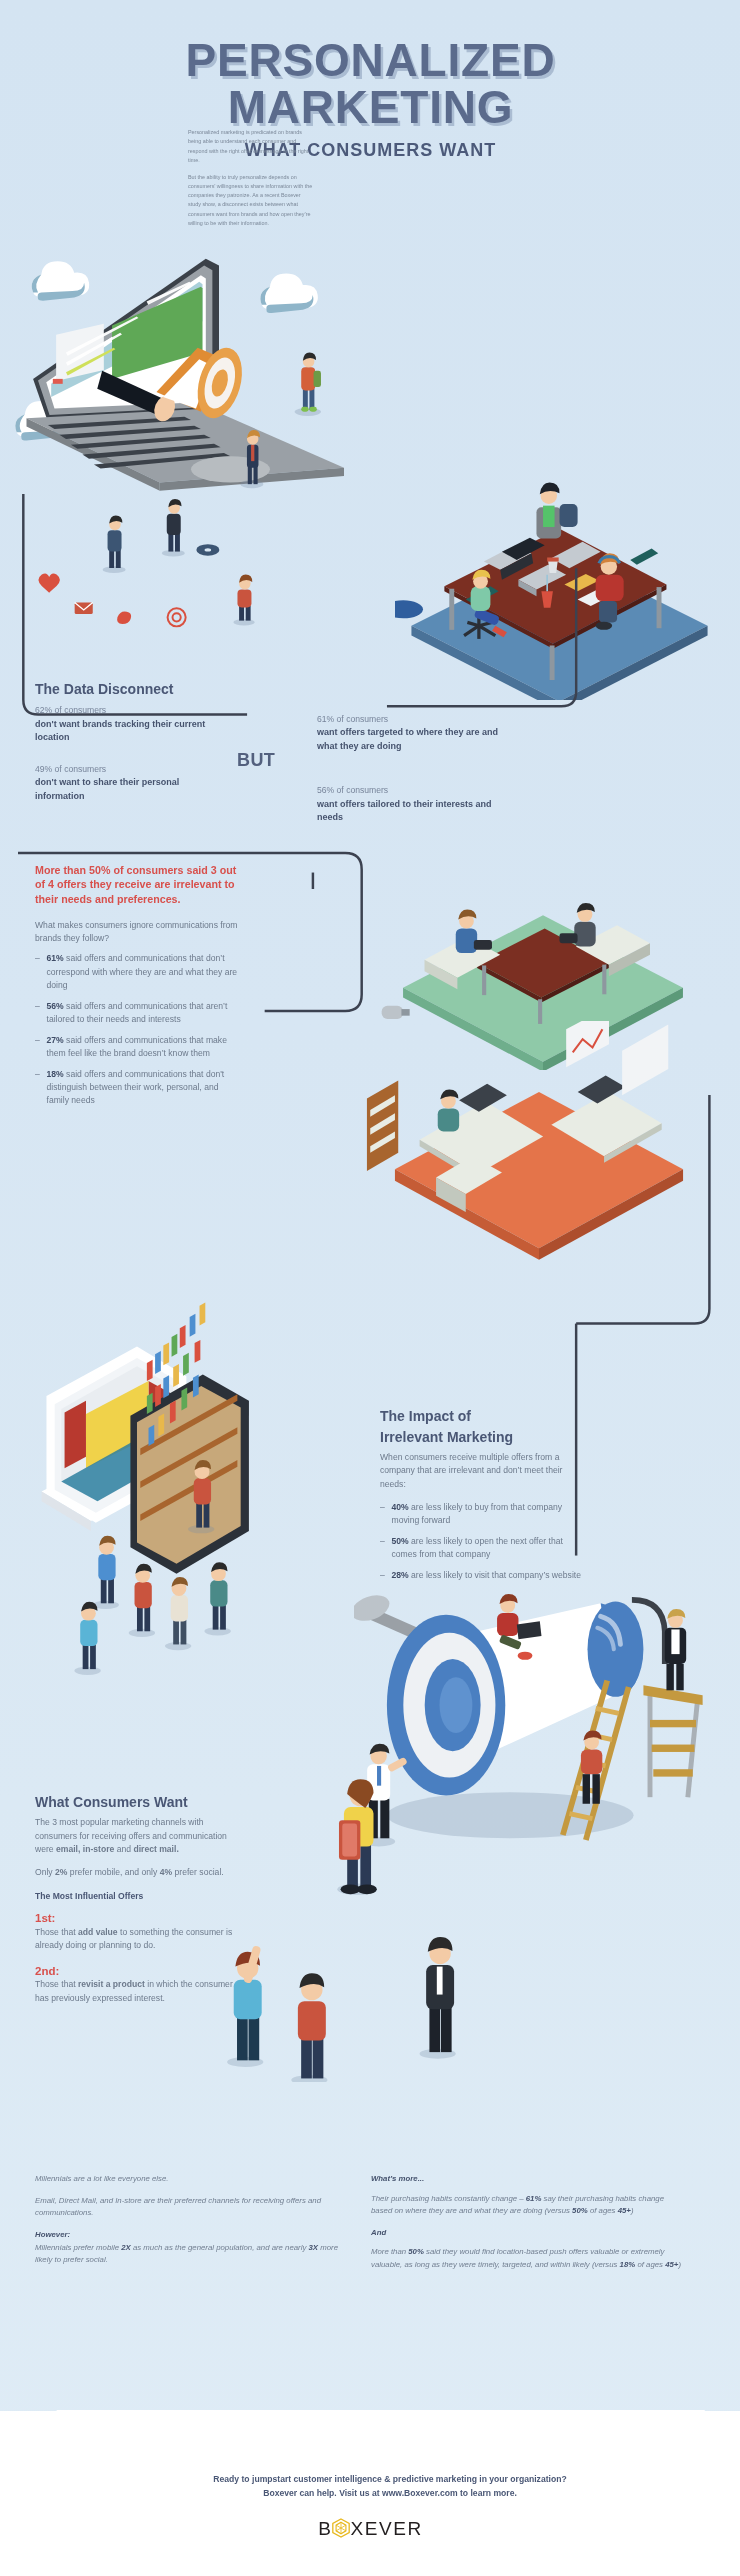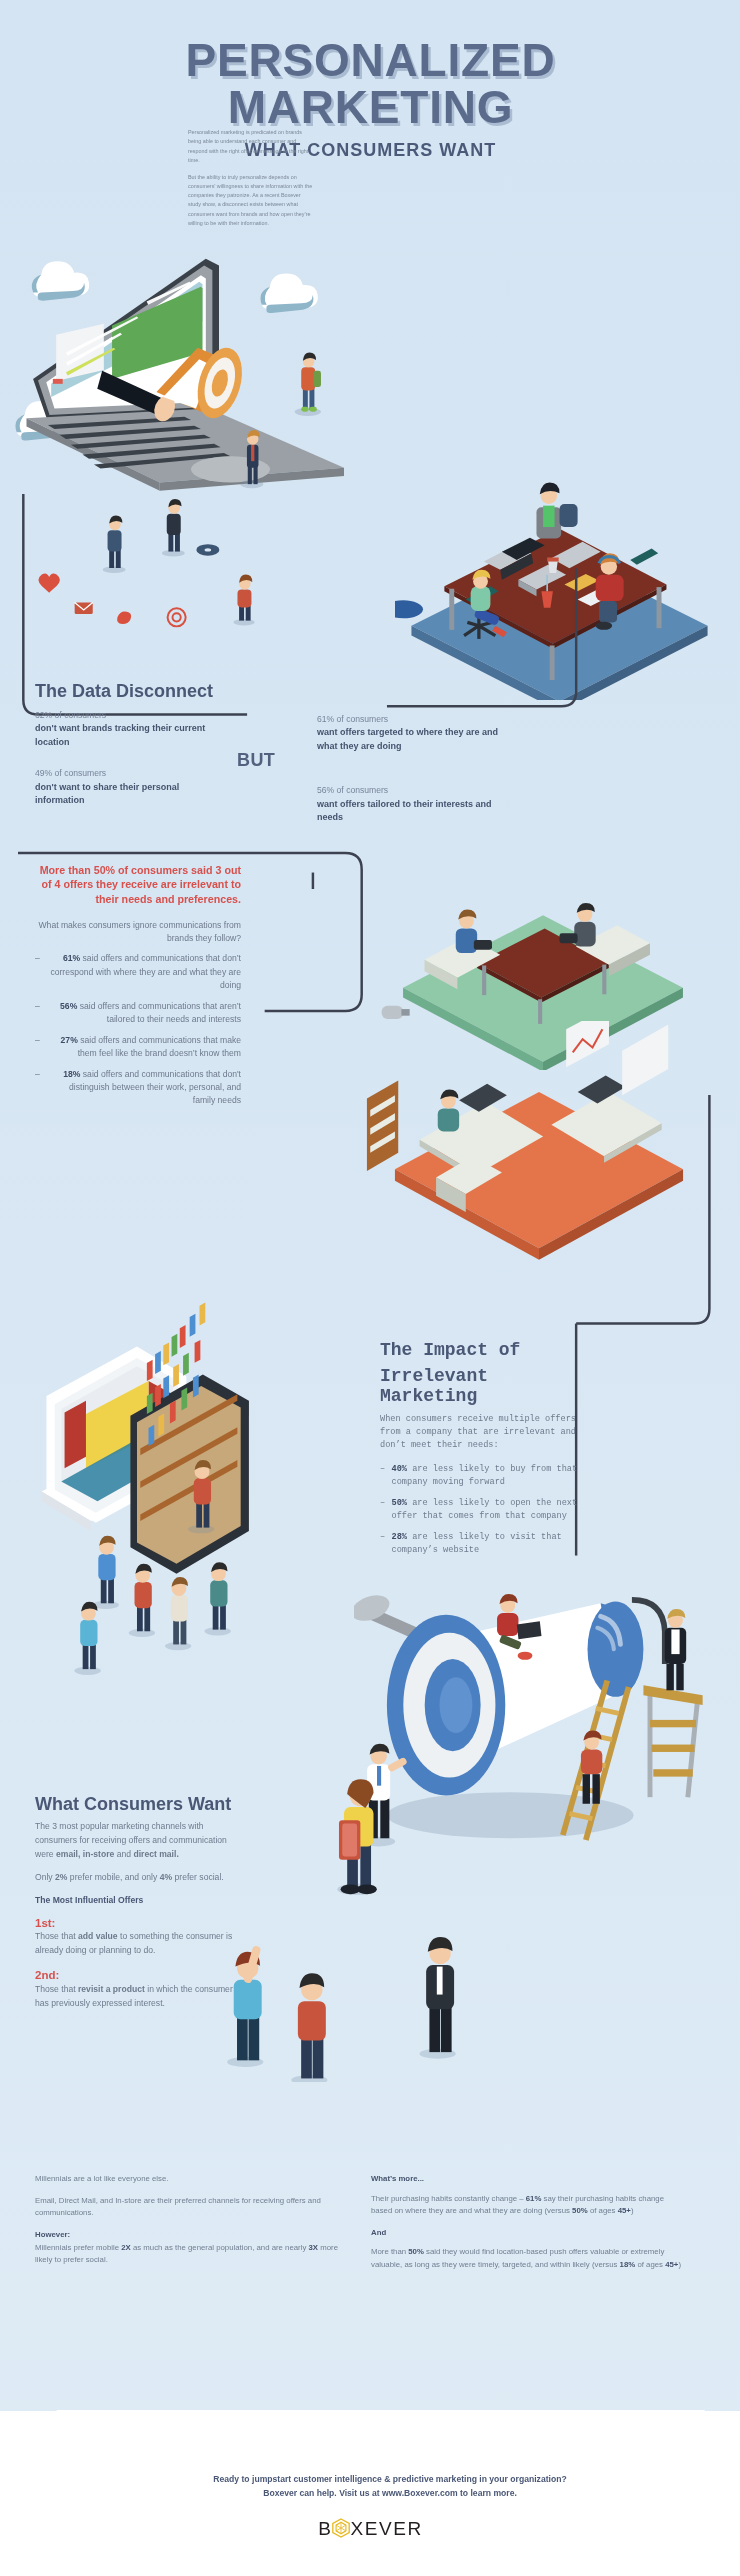--- a/index.html
+++ b/index.html
@@ -23,21 +23,21 @@
     color:#5b6b8c; line-height: 0.98;
     text-shadow: 2.5px 2.5px 0 rgba(120,140,170,.45);
   }
   .title-l2 { margin-top: 1.6px; }
   .subtitle {
     margin-top: 10px; font-size: 18px; font-weight: 700; letter-spacing: 1px;
     color:#4c5a7a;
   }
 
   
-  .h2 { font-size: 18px; font-weight: 800; color:#4a5775; line-height:1.15; }
+  .h2 { font-size: 14px; font-weight: 800; color:#4a5775; line-height:1.15; }
   .small-lbl { font-size: 8.6px; color:#77849a; line-height:1.55; }
   .stat-bold { font-size: 9px; font-weight: 700; color:#46536e; line-height:1.5; }
   .bullets { list-style:none; margin-top:6.6px; }
   .bullets li { font-size:8.6px; color:#6d7a8c; line-height:1.55; margin-bottom:7.4px;
                 padding-left:11.5px; position:relative; }
   .bullets li .dash { position:absolute; left:0; top:0; color:#6d7a8c; }
   .bullets li b { color:#3f4c66; font-weight:700; }
 
   
   .intro { position:absolute; left:188px; top:128px; width:125px; }
@@ -48,44 +48,44 @@
   .sec-disconnect { position:absolute; left:35px; top:681px; width:189px; }
   .sec-disconnect .h2 { margin-bottom: 7.4px; }
   .dd-stat { margin-bottom: 10.7px; }
   .but-word {
     position:absolute; left:237px; top:750px;
     font-size: 18px; font-weight:800; color:#53607e; letter-spacing:0.4px;
   }
   .sec-disconnect-r { position:absolute; left:317px; top:713px; width:198px; }
 
   
-  .sec-red { position:absolute; left:35px; top:863px; width:206px;text-align:right; }
+  .sec-red { position:absolute; left:35px; top:863px; width:206px; }
   .red-head { font-size:10.7px; font-weight:800; color:#d8504c; line-height:1.34; }
   .sec-red .q { margin-top:13px; font-size:8.6px; color:#6d7a8c; line-height:1.55; }
 
   
-  .sec-impact { position:absolute; left:380px; top:1340px; width:204px;font-family:Liberation Mono, monospace; }
+  .sec-impact { position:absolute; left:380px; top:1408px; width:204px; }
   .sec-impact .h2 { margin-bottom:5px; }
   .sec-impact .lead { font-size:8.6px; color:#6d7a8c; line-height:1.55; }
 
   
   .sec-want { position:absolute; left:35px; top:1794px; width:206px; }
   .sec-want .h2 { margin-bottom:5.8px; }
   .sec-want p { font-size:8.6px; color:#6d7a8c; line-height:1.6; }
   .sec-want p + p { margin-top:9px; }
   .sec-want .sub { font-weight:700; color:#4a5775; font-size:8.6px; margin-top:10.7px; }
   .rank { font-size:11.5px; font-weight:800; color:#d8504c; margin-top:11.5px; }
   .rank + p { margin-top:1.6px !important; }
 
   
   .sec-mill { position:absolute; left:35px; top:2173px; width:670px; }
   .sec-mill .h2 { font-size:15.6px; margin-bottom:7.4px; color:#5f6b82; }
   .mill-cols { display:flex; gap:23px; }
   .mill-col { width:313px; }
-  .mill-col p { font-size:7.8px; color:#717e90; line-height:1.62; }
+  .mill-col p { font-size:7.8px; color:#717e90; line-height:1.62;font-style:italic; }
   .mill-col p + p { margin-top:9px; }
   .mill-col .lbl { font-weight:700; color:#46536e; }
   .mill-col p b { color:#46536e; font-weight:700; }
 
   
   .clouds { position:absolute; left:0; bottom:0; width:741px; height:165px; background:#fff; }
   .cloud-top { position:absolute; left:0; top:-0.8px; width:741px; height:53px; }
   .footer-txt {
     position:absolute; left:0; bottom:76px; width:741px; text-align:center;
     font-size:8.6px; color:#4a5775; font-weight:700; line-height:1.65;padding-left:39px;

